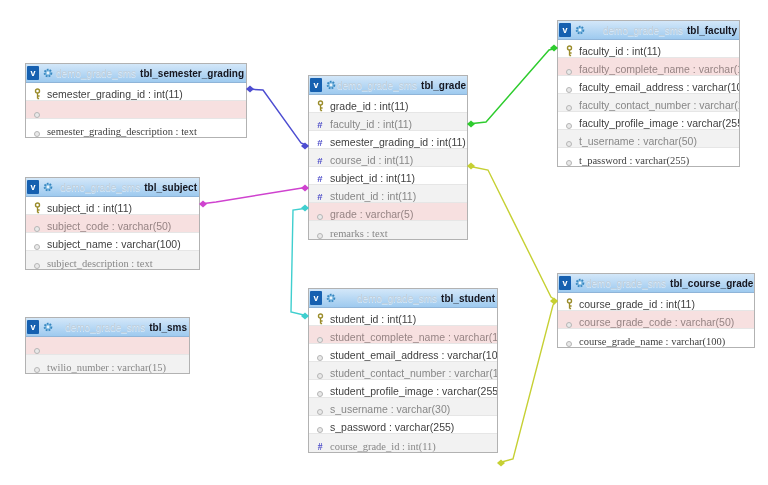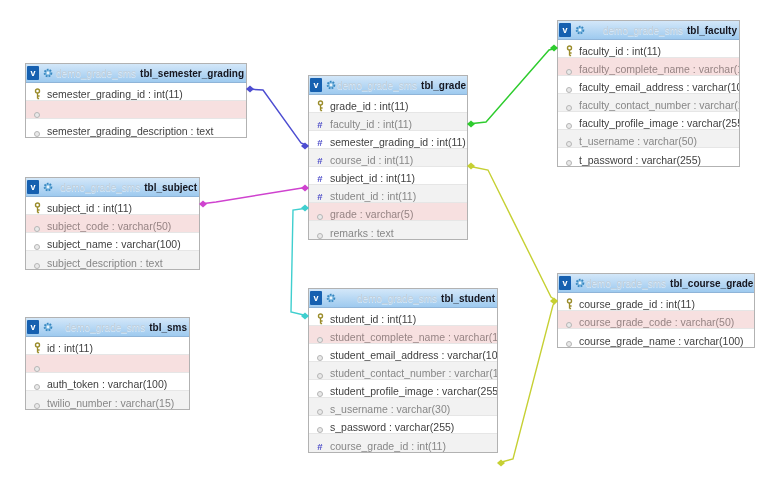--- a/index.html
+++ b/index.html
@@ -24,21 +24,21 @@
   }
   .gear{flex:0 0 auto;margin-left:3px;display:flex;align-items:center;cursor:pointer;}
   .hspacer{flex:1 1 auto;}
   .dbname{font-size:10px;color:#c2cfda;text-shadow:0 1px 0 rgba(255,255,255,.5);flex:0 0 auto;}
   .tname{font-size:10px;font-weight:bold;color:#16161f;margin-left:4px;flex:0 0 auto;}
   .row{
     height:18px;display:flex;align-items:flex-end;box-sizing:border-box;
     padding-left:5px;border-bottom:1px solid #e6e6e6;
     font-size:10.5px;white-space:nowrap;overflow:hidden;cursor:pointer;
   }
-  .row:last-child{border-bottom:none;}
+  .row:last-child{border-bottom:none;font-family:Liberation Serif, serif;}
   .bg-white{background:#ffffff;color:#3f3f3f;}
   .bg-gray{background:#f2f2f2;color:#878787;}
   .bg-pink{background:#f7e0e0;color:#968484;}
   .ic{flex:0 0 auto;width:12px;display:inline-flex;align-items:center;justify-content:center;margin-right:4px;}
   .ic.index{color:#4b4bc8;font-weight:bold;font-size:9.5px;}
   .ring{
     width:6px;height:6px;border:1.5px solid #b5b5b5;border-radius:50%;
     background:#e9e9e9;box-sizing:border-box;display:inline-block;
   }
   .coltext{flex:0 0 auto;}
@@ -169,39 +169,24 @@
           <svg width="12" height="12" viewBox="0 0 12 12">
             <circle cx="6" cy="6" r="3.4" fill="#7db8e0" stroke="#3787c0" stroke-width="1.8" stroke-dasharray="1.6 1.3"></circle>
             <circle cx="6" cy="6" r="1.4" fill="#eaf4fc"></circle>
           </svg>
         </span>
       <span class="hspacer"></span>
       <span class="dbname">demo_grade_sms</span>
       <span class="tname">tbl_sms</span>
     </div>
     <div class="rows">
-        <div class="row bg-white">
-          <span class="ic key">
-            <svg width="9" height="12" viewBox="0 0 9 12">
-              <circle cx="4.5" cy="3" r="2" fill="none" stroke="#9a8c2a" stroke-width="1.4"></circle>
-              <path d="M4.5 5 V10.5 M4.5 8 H6.6 M4.5 10.5 H6.1" stroke="#9a8c2a" stroke-width="1.3" fill="none"></path>
-            </svg>
-          </span>
-          <span class="coltext">id : int(11)</span>
-        </div>
-        <div class="row bg-pink">
-          <span class="ic plain">
-            <span class="ring"></span>
-          </span>
-        </div>
-        <div class="row bg-white">
-          <span class="ic plain">
-            <span class="ring"></span>
-          </span>
-          <span class="coltext">auth_token : varchar(100)</span>
+        <div class="row bg-pink">
+          <span class="ic plain">
+            <span class="ring"></span>
+          </span>
         </div>
         <div class="row bg-gray">
           <span class="ic plain">
             <span class="ring"></span>
           </span>
           <span class="coltext">twilio_number : varchar(15)</span>
         </div>
       </div>
   </div>
 

